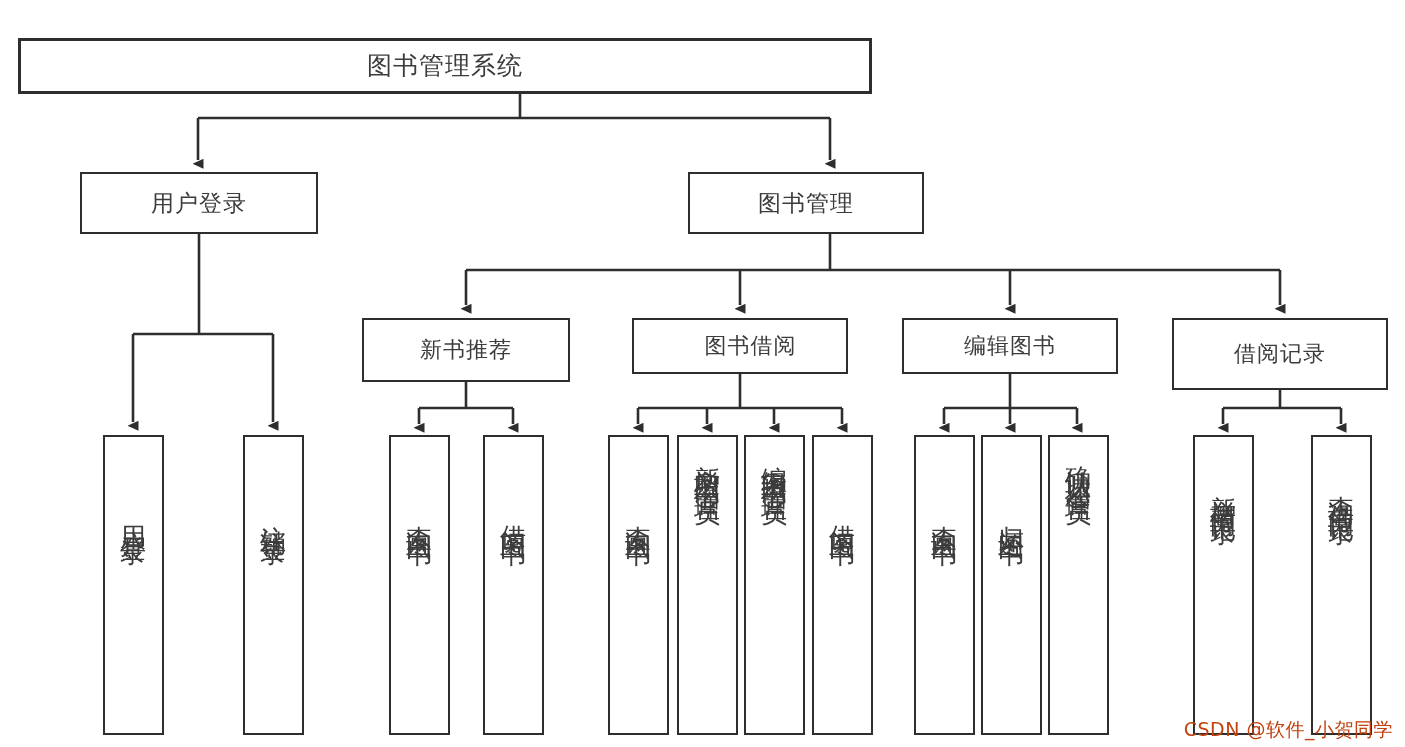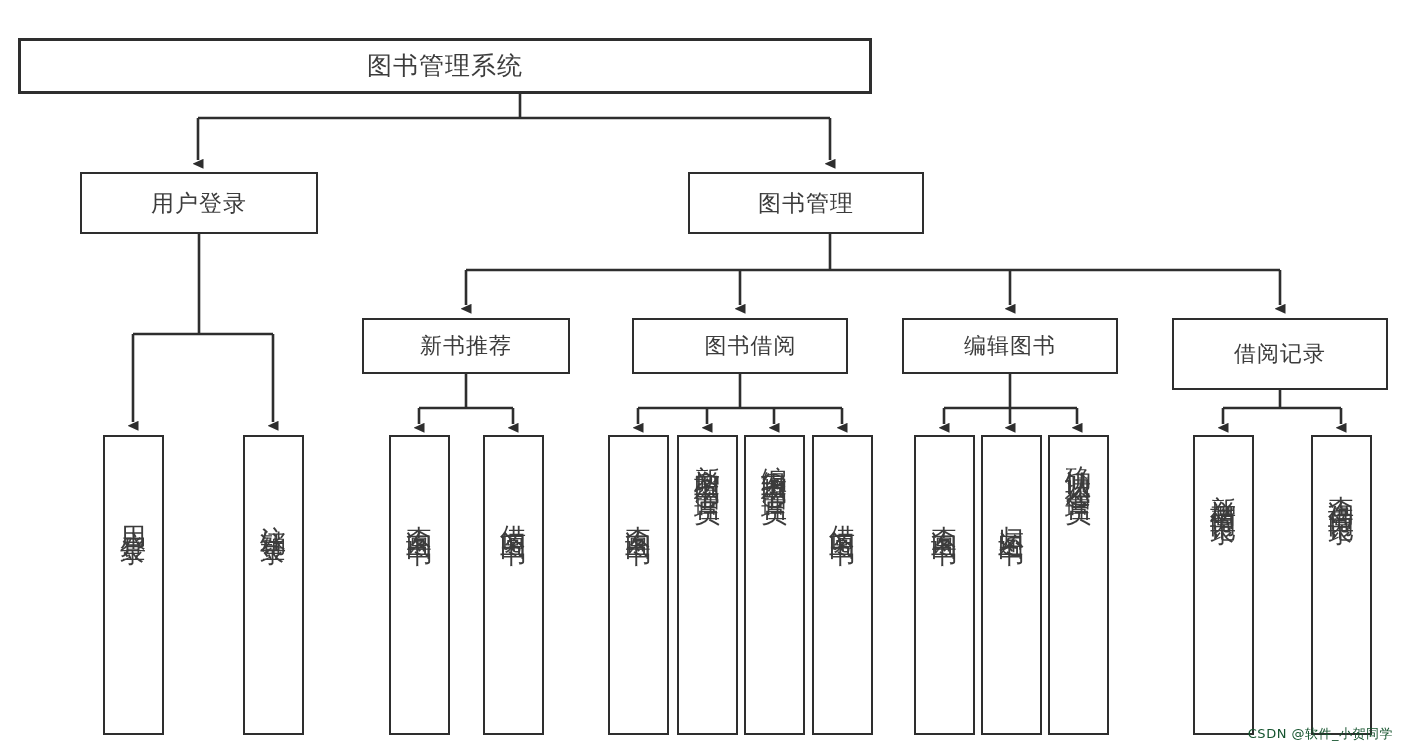--- a/index.html
+++ b/index.html
@@ -55,22 +55,22 @@
     font-size:26px;
     letter-spacing:5px;
     line-height:1.0;
     white-space:nowrap;
     display:block;
   }
   .watermark{
     position:absolute;
     right:12px;
     bottom:4px;
-    font-size:13px;
-    color:#14532d;
+    font-size:19px;
+    color:#c2410c;
     letter-spacing:0.5px;
     white-space:nowrap;
     pointer-events:none;
   }
 </style>
 </head>
 <body>
 
 <div id="canvas">
 
@@ -128,21 +128,21 @@
     <span class="lbl">图书管理系统</span>
   </div>
 
   <div class="node lvl2" style="left:80px;top:172px;width:238px;height:62px;">
     <span class="lbl">用户登录</span>
   </div>
   <div class="node lvl2" style="left:688px;top:172px;width:236px;height:62px;">
     <span class="lbl">图书管理</span>
   </div>
 
-  <div class="node lvl3" style="left:362px;top:318px;width:208px;height:56px;">
+  <div class="node lvl3" style="left:362px;top:318px;width:208px;height:64px;">
     <span class="lbl">新书推荐</span>
   </div>
   <div class="node lvl3" style="left:632px;top:318px;width:216px;height:56px;padding-left:21px;">
     <span class="lbl">图书借阅</span>
   </div>
   <div class="node lvl3" style="left:902px;top:318px;width:216px;height:56px;">
     <span class="lbl">编辑图书</span>
   </div>
   <div class="node lvl3" style="left:1172px;top:318px;width:216px;height:72px;">
     <span class="lbl">借阅记录</span>

